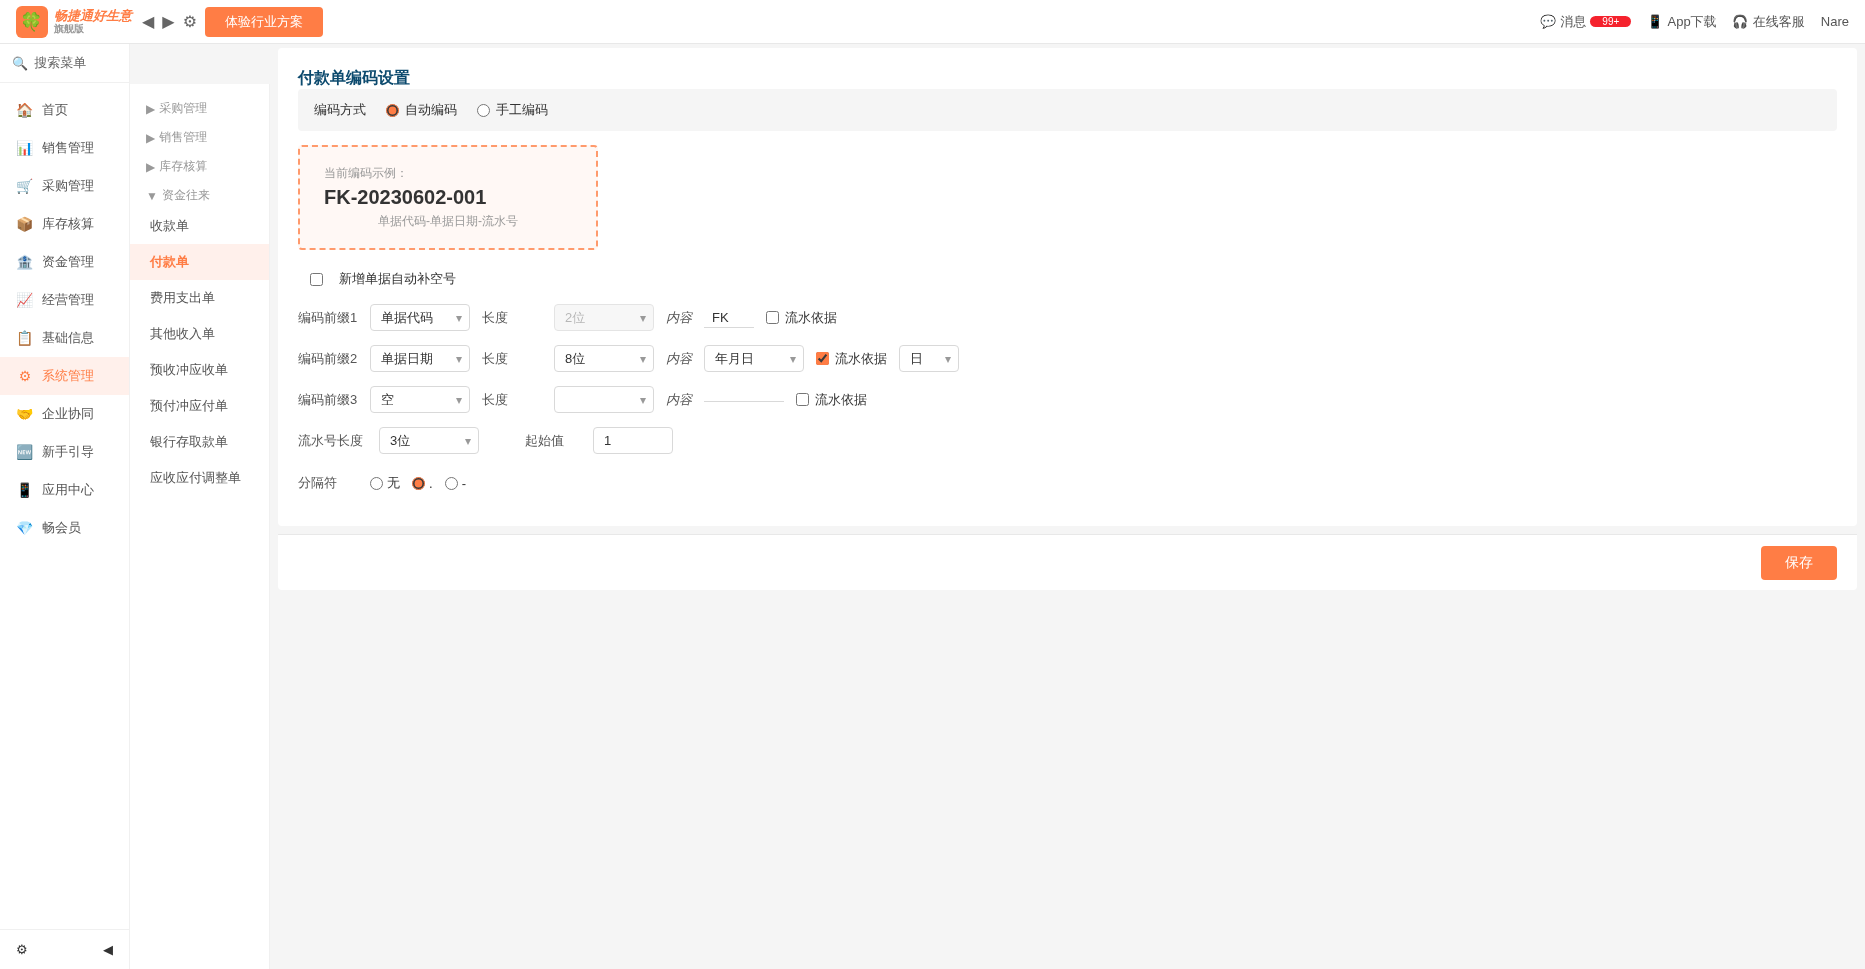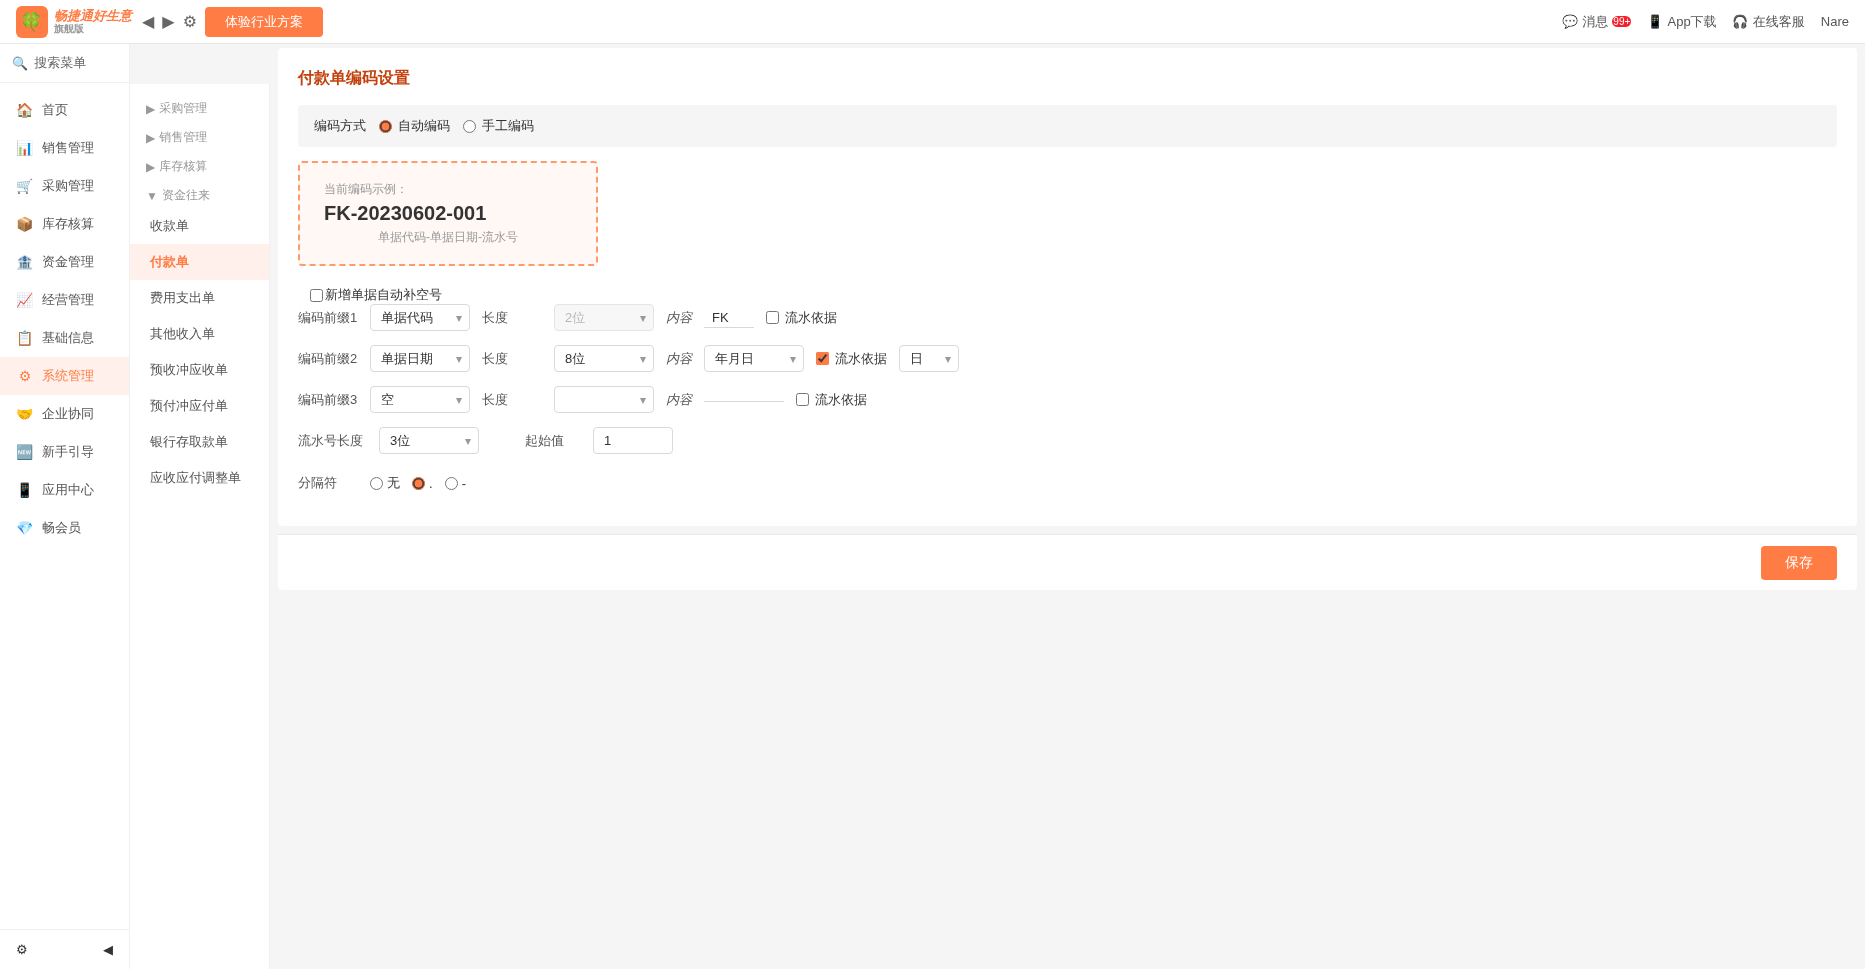--- a/index.html
+++ b/index.html
@@ -31,21 +31,21 @@
       background: #ff7d45;
       color: #fff;
       border: none;
       border-radius: 4px;
       padding: 6px 20px;
       cursor: pointer;
       font-size: 13px;
     }
     .top-bar-right { display: flex; align-items: center; gap: 16px; font-size: 13px; color: #555; }
     .message-btn { display: flex; align-items: center; gap: 4px; cursor: pointer; position: relative; }
-    .badge { background: #f5222d; color: #fff; font-size: 10px; border-radius: 10px; padding: 0 1px; }
+    .badge { background: #f5222d; color: #fff; font-size: 10px; border-radius: 10px; padding: 0 12px; }
 
     
     .sidebar {
       width: 130px;
       background: #fff;
       border-right: 1px solid #f0f0f0;
       display: flex;
       flex-direction: column;
       position: fixed;
       top: 44px; left: 0; bottom: 0;
@@ -117,30 +117,30 @@
     
     .page-area {
       flex: 1;
       overflow-y: auto;
       background: #fff;
       margin: 8px;
       border-radius: 4px;
       padding: 20px;
       position: relative;
     }
-    .page-title { font-size: 16px; font-weight: bold; color: #c2410c; margin-bottom: 16px; }
+    .page-title { font-size: 16px; font-weight: bold; color: #0c4a6e; }
 
     
     .encoding-method {
       background: #f5f5f5;
       border-radius: 4px;
       padding: 12px 16px;
       display: flex;
       align-items: center;
-      gap: 13px;
+      gap: 20px;
       margin-bottom: 14px;
     }
     .encoding-method label { display: flex; align-items: center; gap: 6px; cursor: pointer; }
     .radio-auto { accent-color: #ff7d45; }
 
     
     .tip-text { color: #666; font-size: 12px; margin-bottom: 16px; }
 
     
     .code-preview {
@@ -149,21 +149,21 @@
       border-radius: 4px;
       padding: 18px 24px;
       display: inline-block;
       margin-bottom: 20px;
       min-width: 300px;
     }
     .code-preview-main { font-size: 20px; font-weight: bold; color: #333; }
     .code-preview-sub { font-size: 12px; color: #999; margin-top: 4px; text-align: center; }
 
     
-    .checkbox-row { display: flex; align-items: center; gap: 2px; margin-bottom: 0; font-size: 13px; padding-left: 12px; }
+    .checkbox-row { display: flex; align-items: center; gap: 16px; margin-bottom: 16px; font-size: 13px; padding-left: 12px; }
 
     
     .form-row {
       display: flex;
       align-items: center;
       gap: 12px;
       margin-bottom: 14px;
     }
     .form-label { min-width: 60px; color: #555; font-size: 13px; }
     .form-select {

